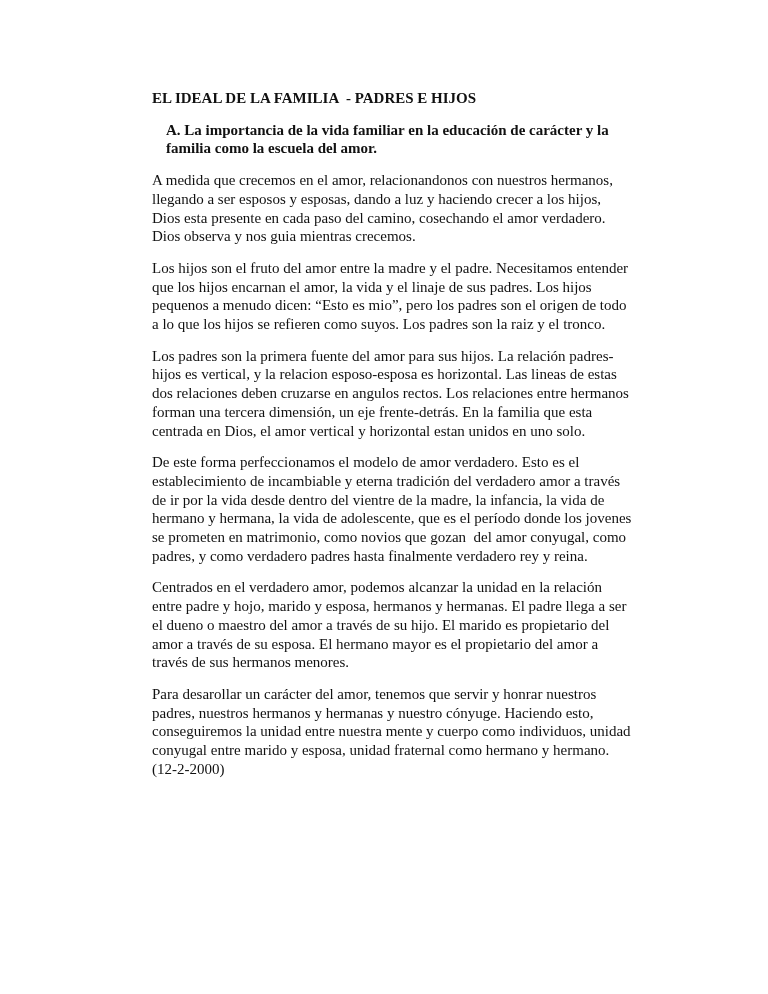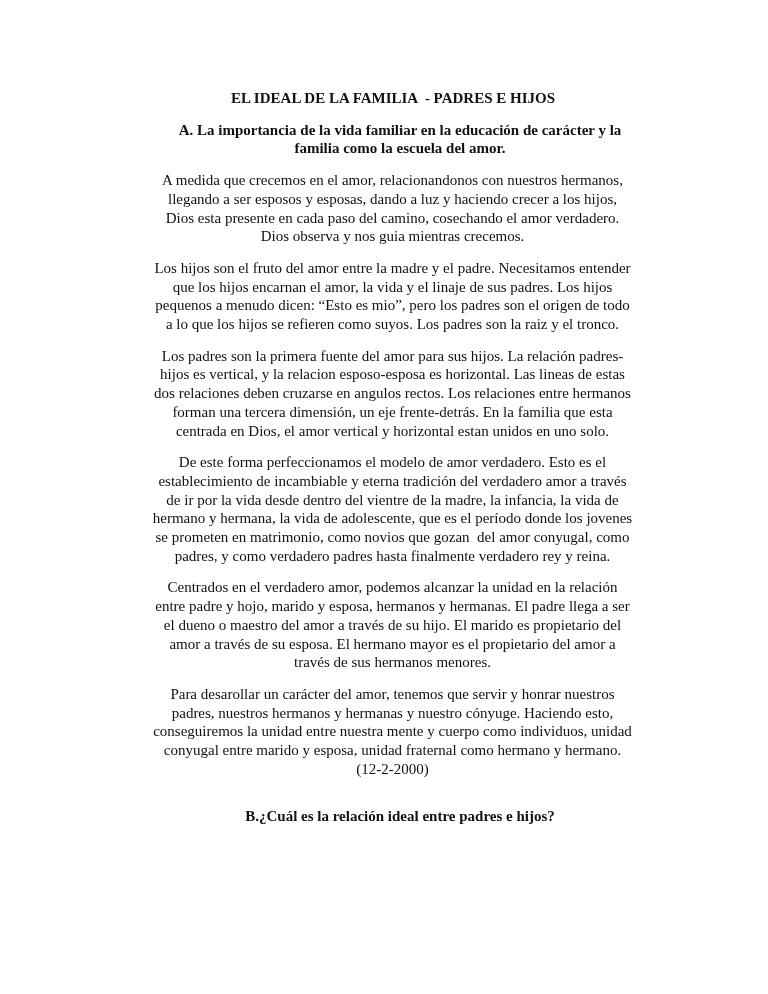--- a/index.html
+++ b/index.html
@@ -1,19 +1,19 @@
 <!DOCTYPE html>
 <html style="--page-bg: #ffffff; --text-color: #111111;"><head>
 <meta charset="utf-8">
 <style>
   :root {
     --page-bg: #ffffff;
     --text-color: #111111;
   }
-  * { box-sizing: border-box; text-align: center; }
+  * { box-sizing: border-box; }
   html, body {
     margin: 0;
     padding: 0;
     background: var(--page-bg);
   }
   .page {
     position: relative;
     width: 768px;
     height: 994px;
     background: var(--page-bg);
@@ -67,16 +67,15 @@
     <p class="doc-paragraph">Los hijos son el fruto del amor entre la madre y el padre. Necesitamos entender que los hijos encarnan el amor, la vida y el linaje de sus padres. Los hijos pequenos a menudo dicen: “Esto es mio”, pero los padres son el origen de todo a lo que los hijos se refieren como suyos. Los padres son la raiz y el tronco.</p>
 
     <p class="doc-paragraph">Los padres son la primera fuente del amor para sus hijos. La relación padres-hijos es vertical, y la relacion esposo-esposa es horizontal. Las lineas de estas dos relaciones deben cruzarse en angulos rectos. Los relaciones entre hermanos forman una tercera dimensión, un eje frente-detrás. En la familia que esta centrada en Dios, el amor vertical y horizontal estan unidos en uno solo.</p>
 
     <p class="doc-paragraph">De este forma perfeccionamos el modelo de amor verdadero. Esto es el establecimiento de incambiable y eterna tradición del verdadero amor a través de ir por la vida desde dentro del vientre de la madre, la infancia, la vida de hermano y hermana, la vida de adolescente, que es el período donde los jovenes se prometen en matrimonio, como novios que gozan  del amor conyugal, como padres, y como verdadero padres hasta finalmente verdadero rey y reina.</p>
 
     <p class="doc-paragraph">Centrados en el verdadero amor, podemos alcanzar la unidad en la relación entre padre y hojo, marido y esposa, hermanos y hermanas. El padre llega a ser el dueno o maestro del amor a través de su hijo. El marido es propietario del amor a través de su esposa. El hermano mayor es el propietario del amor a través de sus hermanos menores.</p>
 
     <p class="doc-paragraph">Para desarollar un carácter del amor, tenemos que servir y honrar nuestros padres, nuestros hermanos y hermanas y nuestro cónyuge. Haciendo esto, conseguiremos la unidad entre nuestra mente y cuerpo como individuos, unidad conyugal entre marido y esposa, unidad fraternal como hermano y hermano. (12-2-2000)</p>
 
-    <h2 class="doc-heading heading-b">B.¿Cuál es la relación ideal entre padres e hijos?</h2>
 
   </div>
 </div>
 
 </body></html>

